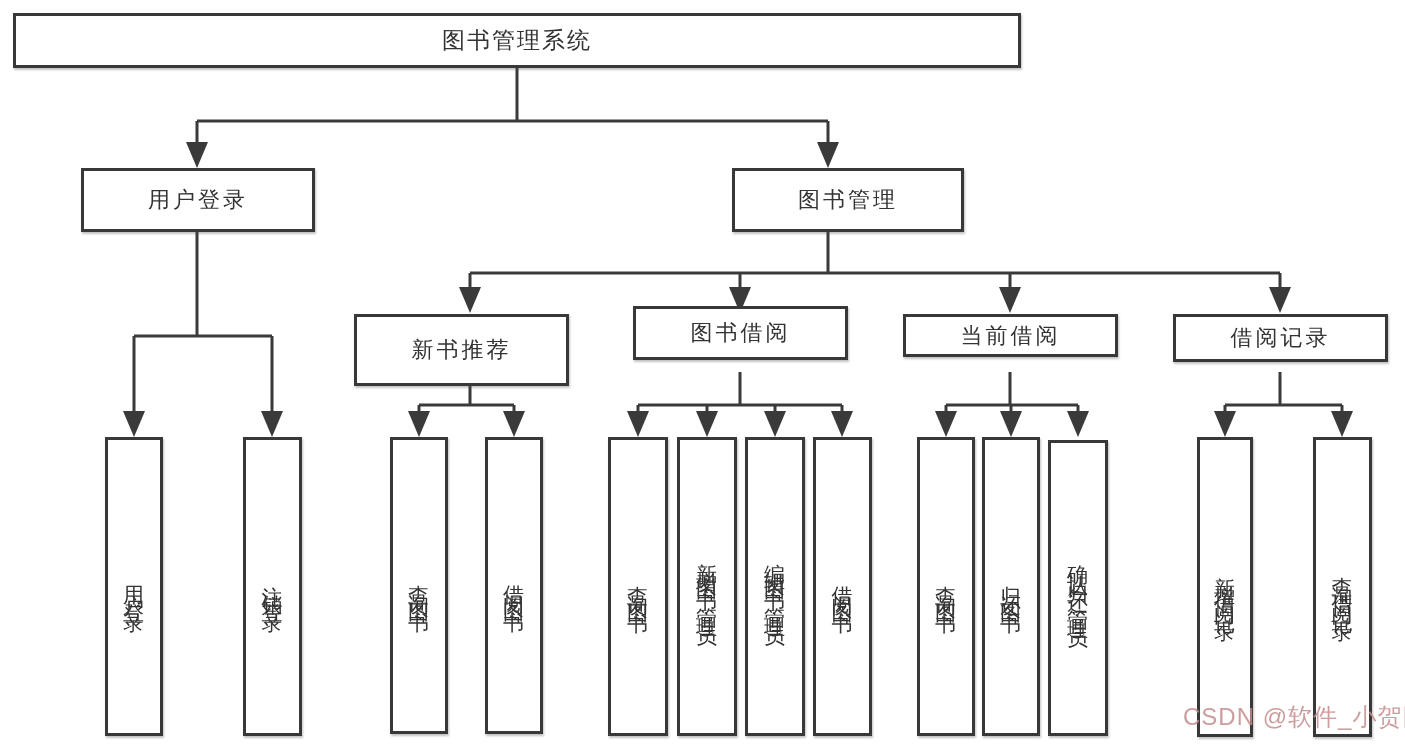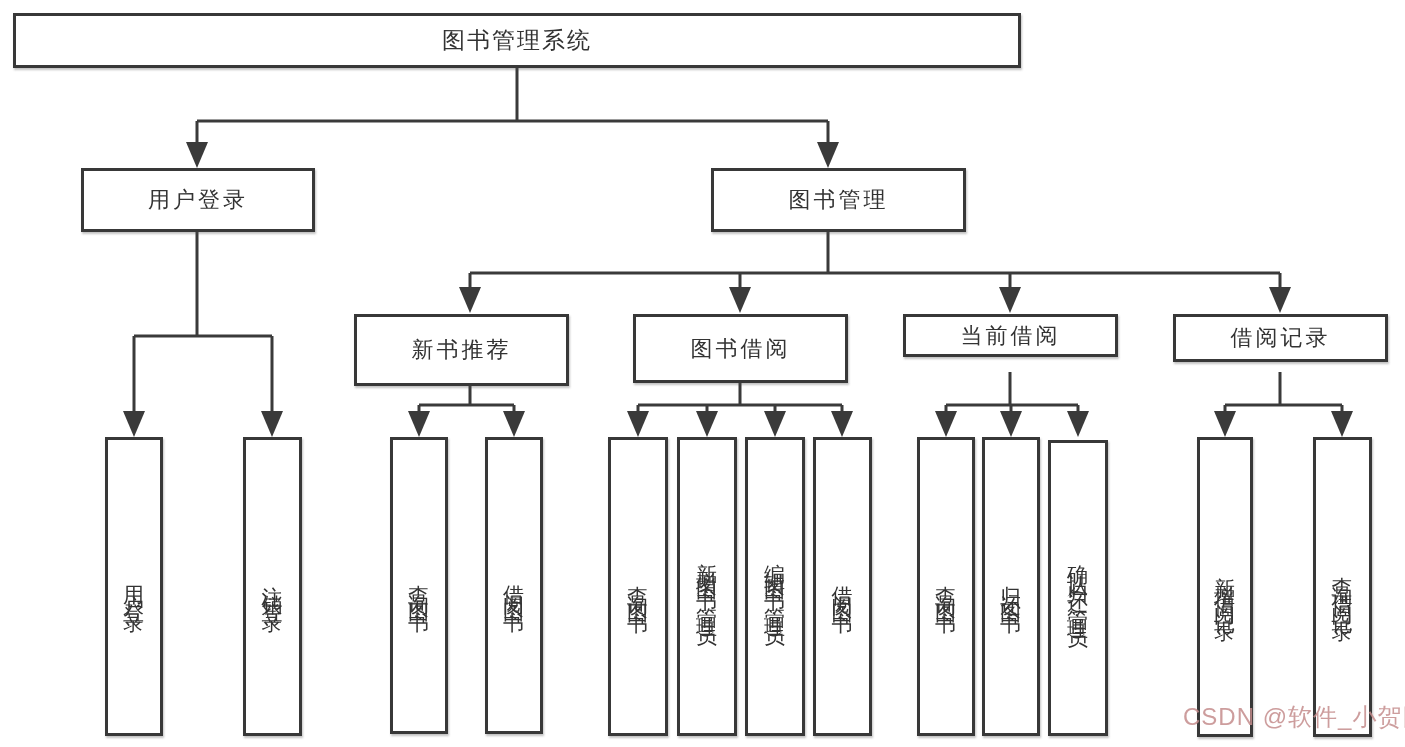--- a/index.html
+++ b/index.html
@@ -106,28 +106,28 @@
     </g>
   </svg>
 
   <div class="hbox title" style="left:13px; top:13px; width:1008px; height:55px">
     <span>图书管理系统</span>
   </div>
 
   <div class="hbox" style="left:81px; top:168px; width:234px; height:64px">
     <span>用户登录</span>
   </div>
-  <div class="hbox" style="left:711px; top:168px; width:255px; height:64px">
+  <div class="hbox" style="left:732px; top:168px; width:232px; height:64px">
     <span>图书管理</span>
   </div>
 
   <div class="hbox" style="left:354px; top:314px; width:215px; height:72px">
     <span>新书推荐</span>
   </div>
-  <div class="hbox" style="left:633px; top:314px; width:215px; height:69px">
+  <div class="hbox" style="left:633px; top:306px; width:215px; height:54px">
     <span>图书借阅</span>
   </div>
   <div class="hbox" style="left:903px; top:314px; width:215px; height:43px">
     <span>当前借阅</span>
   </div>
   <div class="hbox" style="left:1173px; top:314px; width:215px; height:48px">
     <span>借阅记录</span>
   </div>
 
   <div class="vbox" style="left:105px; top:437px; width:58px; height:299px">

